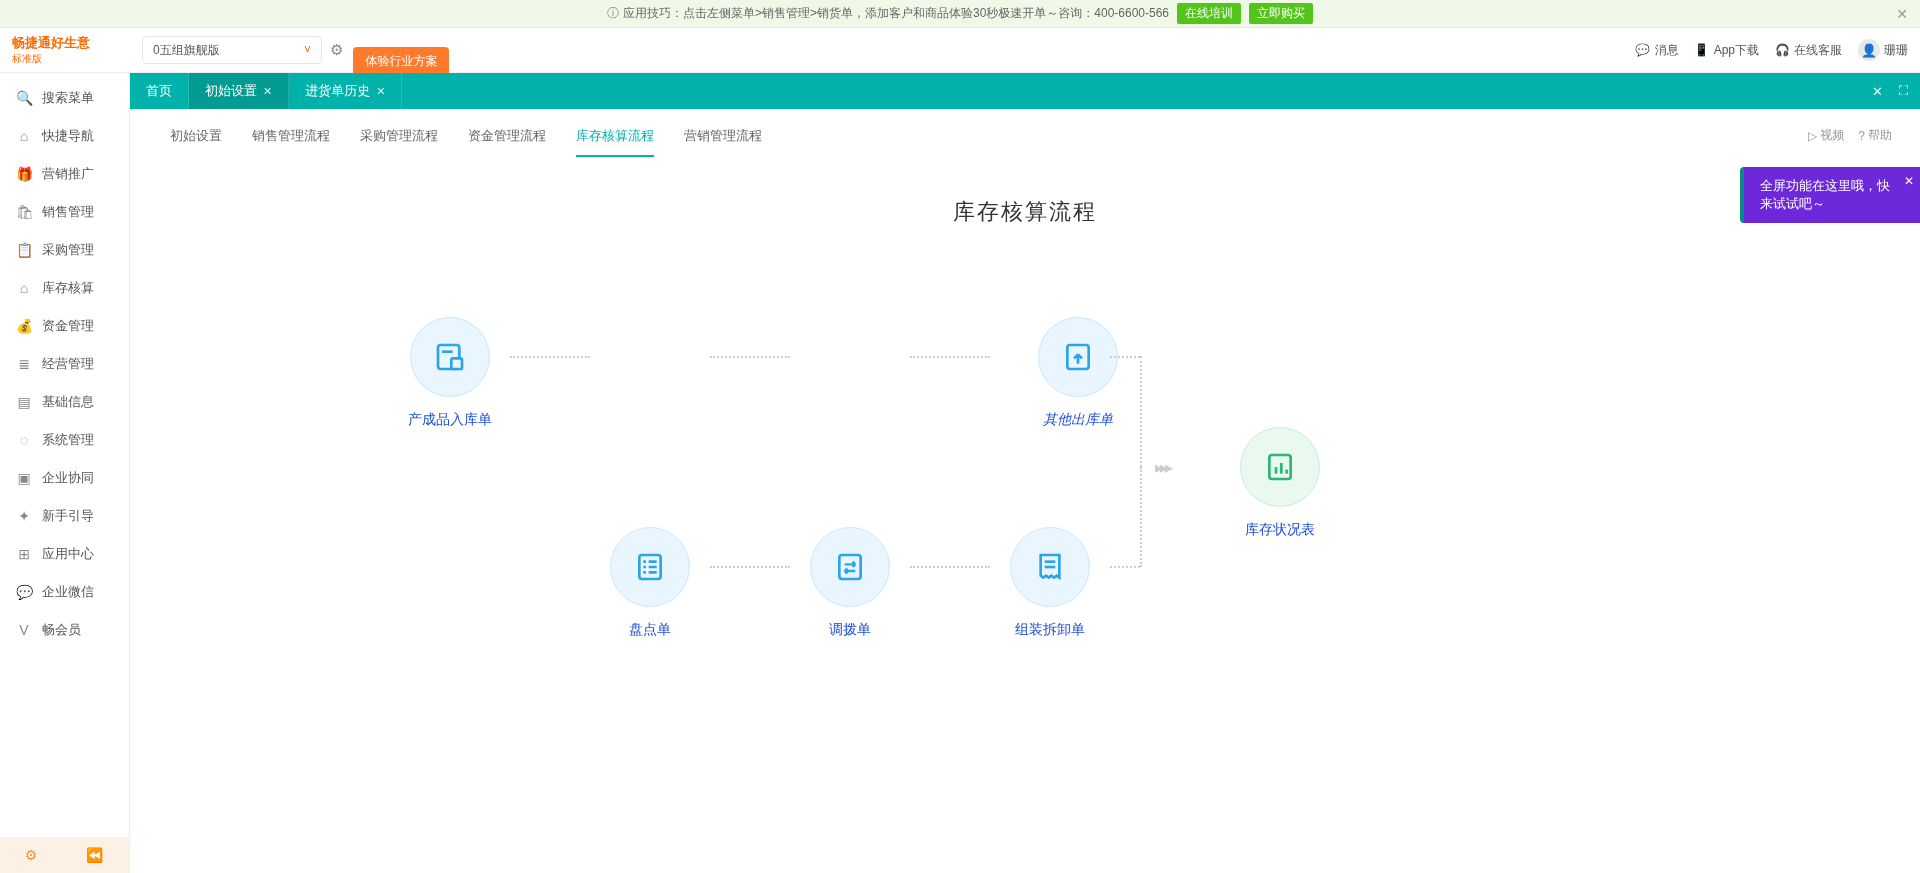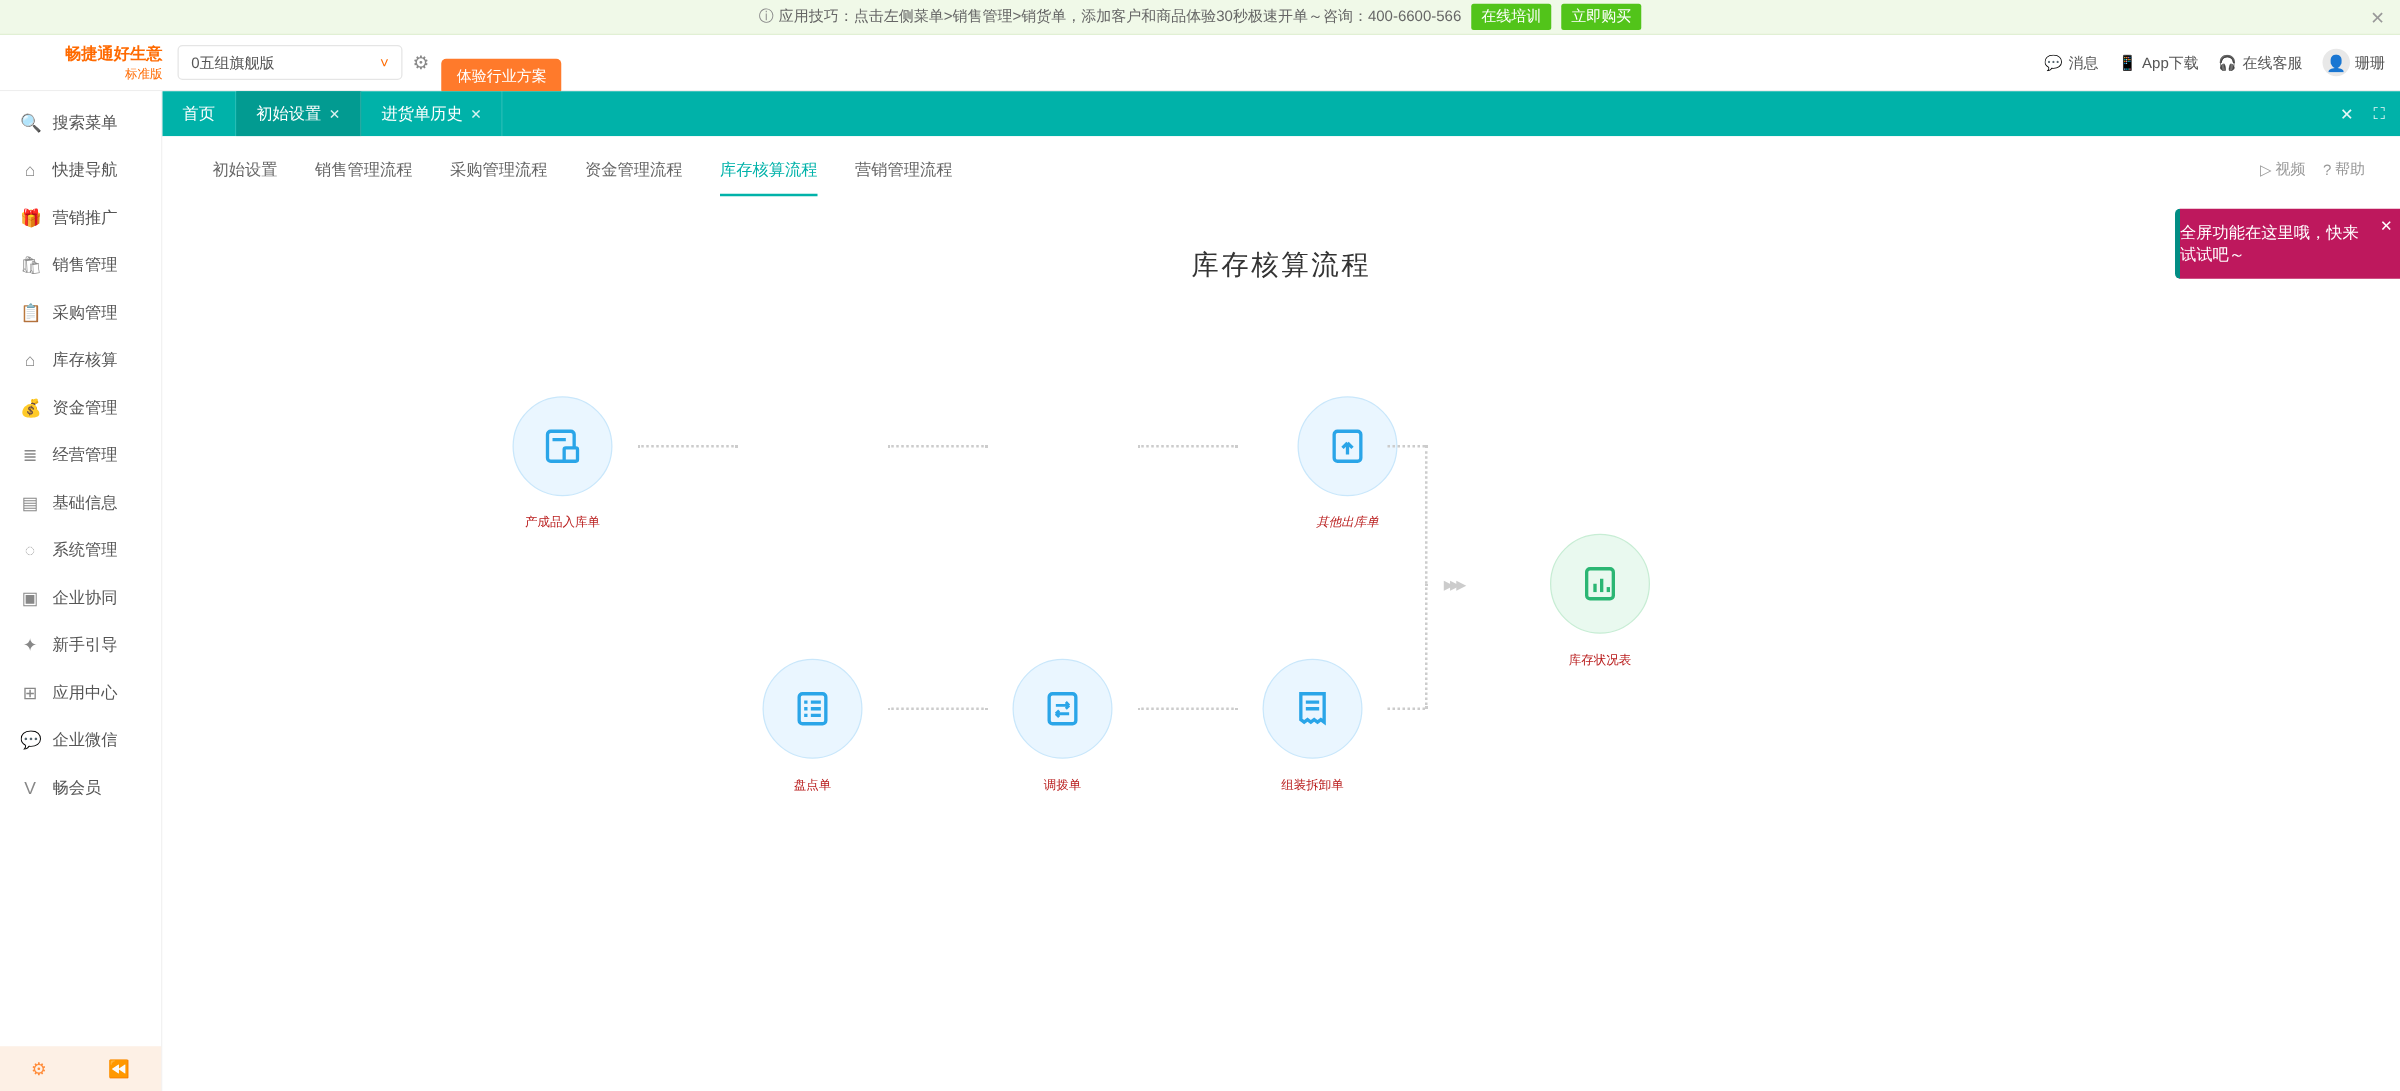--- a/index.html
+++ b/index.html
@@ -46,21 +46,21 @@
     background: #fff;
     border-bottom: 1px solid #eee;
     display: flex;
     align-items: center;
     padding: 0 12px;
   }
   .logo-area {
     width: 118px;
     display: flex;
     flex-direction: column;
-    align-items: flex-end;
+    align-items: flex-start;
     color: #ff6a00;
     font-size: 13px;
     font-weight: bold;
   }
   .logo-sub {
     font-size: 10px;
     font-weight: normal;
   }
   .org-select {
     margin-left: 12px;
@@ -245,22 +245,22 @@
   }
   .node-blue {
     background: #eaf6ff;
     border: 1px solid #c9e7fb;
   }
   .node-green {
     background: #e9f9ef;
     border: 1px solid #c7edd4;
   }
   .node-label {
-    font-size: 10px;
-    color: #b91c1c;
+    font-size: 14px;
+    color: #1d4ed8;
   }
   .node-svg { width: 32px; height: 32px; }
 
   .dots {
     position: absolute;
     height: 2px;
     border-top: 2px dotted #ccc;
   }
   .dots-v {
     position: absolute;
@@ -272,24 +272,24 @@
     color: #ccc;
     font-size: 16px;
     letter-spacing: -3px;
   }
 
   
   .tip-bubble {
     position: absolute;
     right: 0;
     top: 58px;
-    background: #be185d;
+    background: #6d28d9;
     color: #fff;
     font-size: 13px;
-    padding: 10px 26px 10px 0;
+    padding: 10px 26px 10px 16px;
     border-radius: 4px 0 0 4px;
     border-left: 4px solid #028d84;
     max-width: 180px;
     line-height: 1.4;
   }
   .tip-close {
     position: absolute;
     right: 6px;
     top: 6px;
     cursor: pointer;

